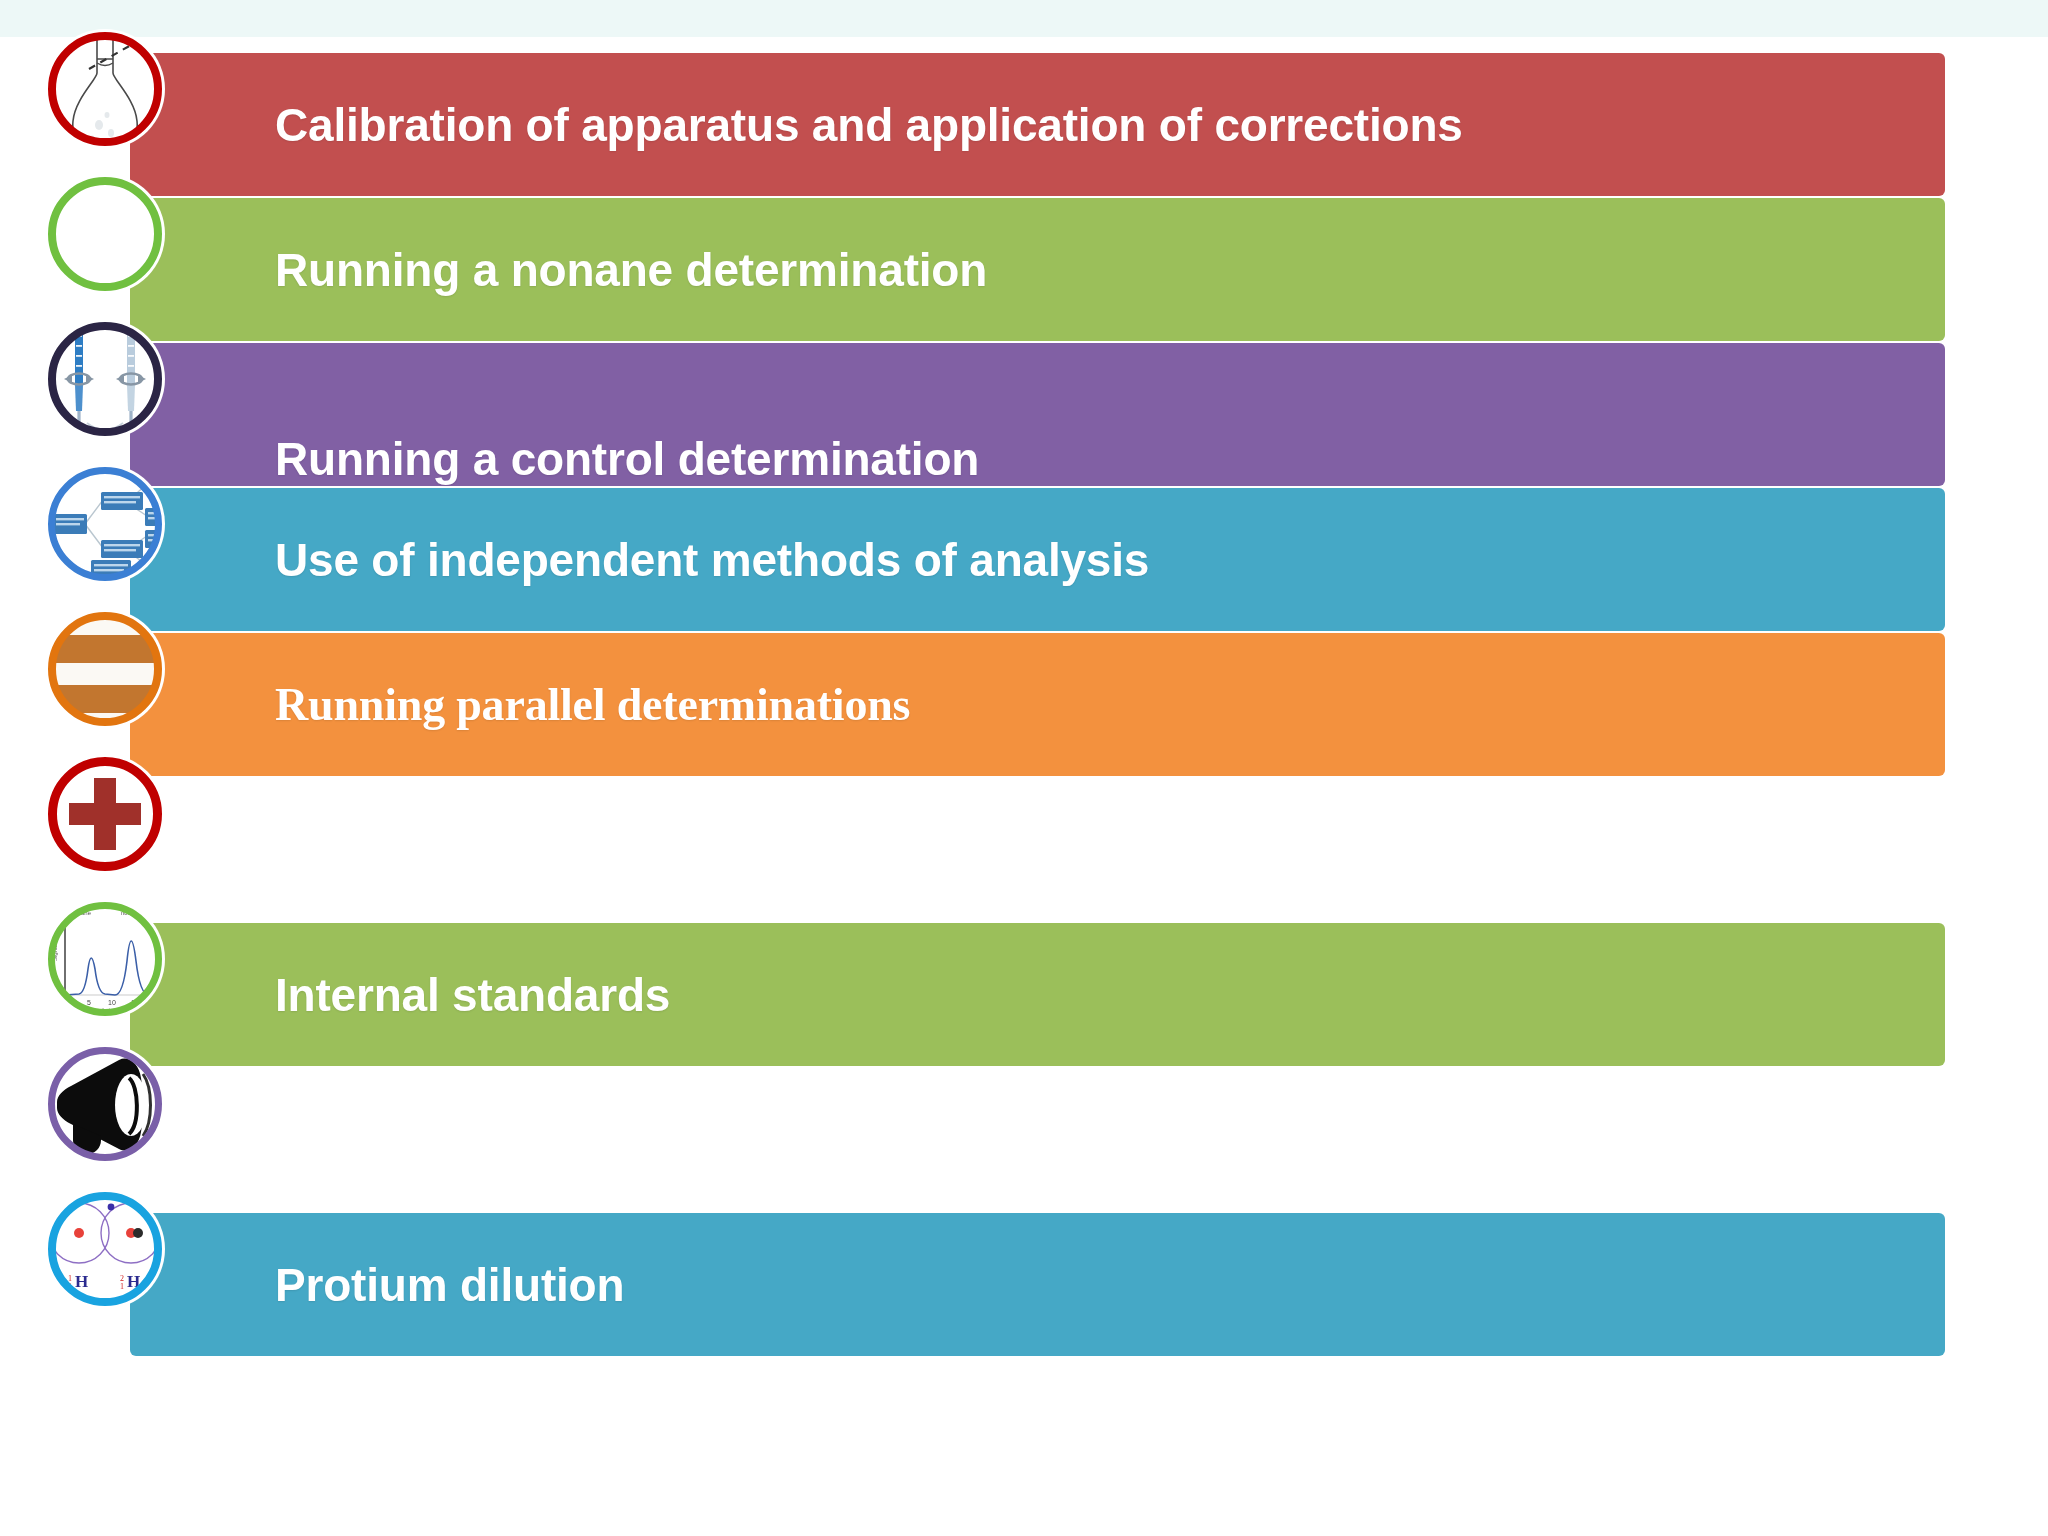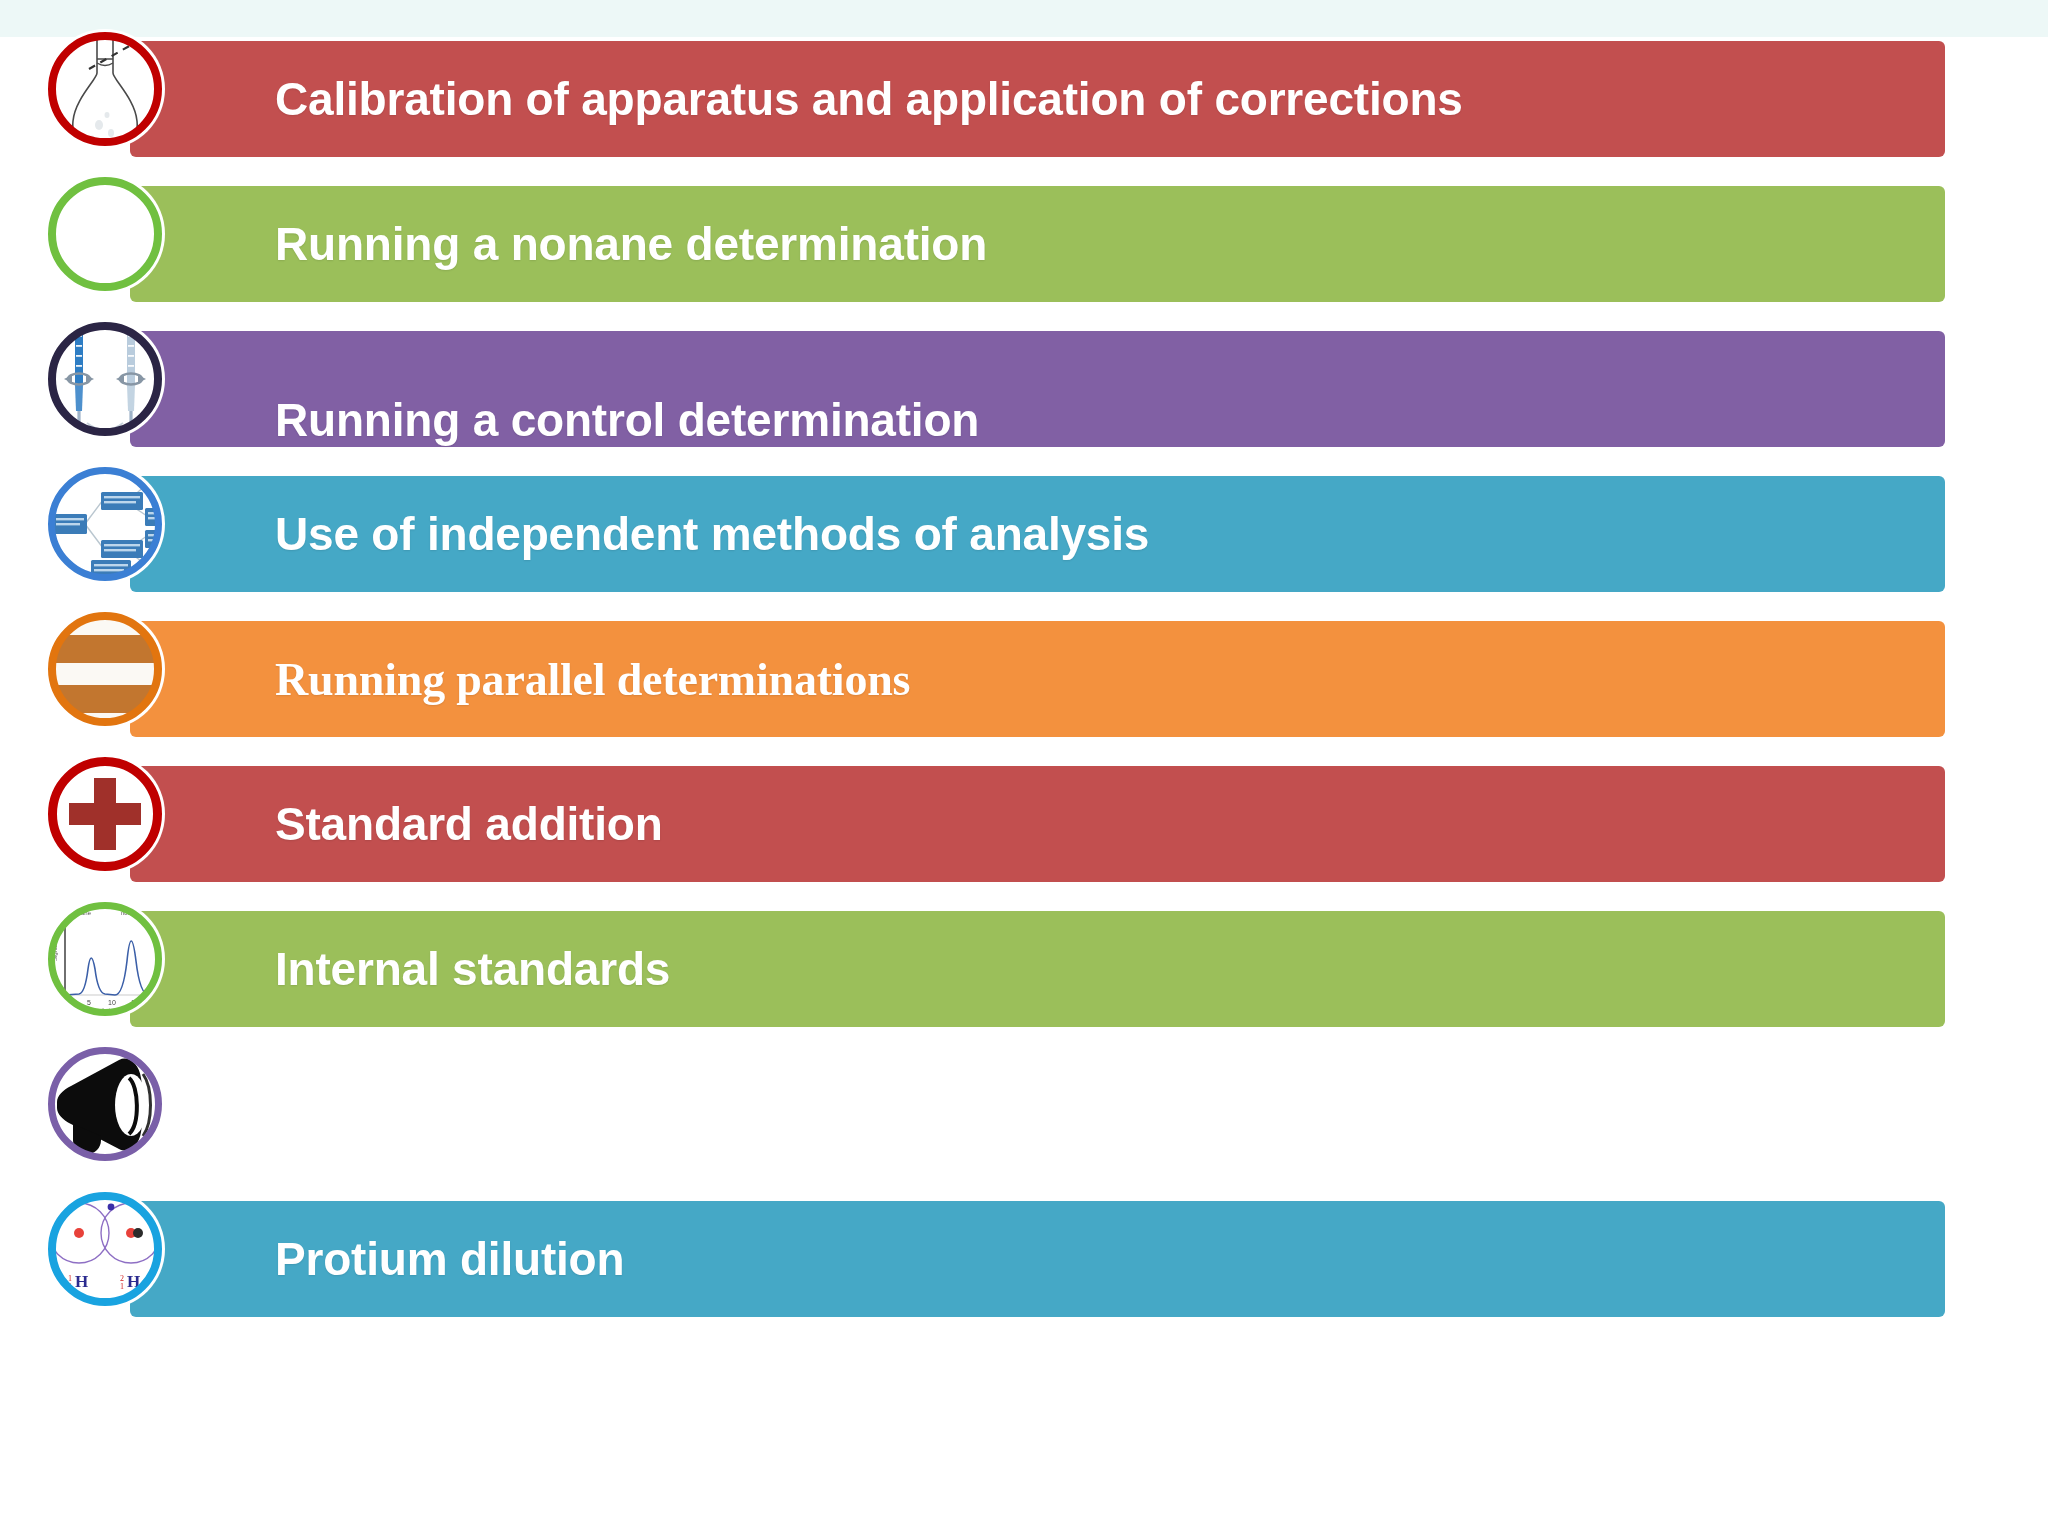--- a/index.html
+++ b/index.html
@@ -19,23 +19,23 @@
   }
   .row{
     position:relative;
     height:131px;
     margin-bottom:14px;
     display:block;
   }
   .bar{
     position:absolute;
     left:130px;
-    top:4px;
+    top:16px;
     width:1815px;
-    height:116px;
+    height:143px;
     border-radius:6px 6px 6px 6px;
     display:flex;
     align-items:center;
   }
   .bar-label{
     color:#ffffff;
     font-size:46px;
     font-weight:bold;
     letter-spacing:-0.2px;
     margin-left:145px;
@@ -223,23 +223,20 @@
             <rect x="0" y="26" width="120" height="28" fill="#c2762f"></rect>
             <rect x="0" y="54" width="120" height="22" fill="#fbf9f4"></rect>
             <rect x="0" y="76" width="120" height="28" fill="#c2762f"></rect>
             <rect x="0" y="104" width="120" height="16" fill="#fbf9f4"></rect>
           </g>
           <circle cx="60" cy="60" r="53" fill="none" stroke="#e2750f" stroke-width="8"></circle>
         </svg>
       </div>
     </div>
     <div class="row">
-      <div class="bar" style="background: rgb(194, 79, 79);">
-        <span class="bar-label">Standard addition</span>
-      </div>
       <div class="icon-wrap">
         <svg viewBox="0 0 120 120" xmlns="http://www.w3.org/2000/svg">
           <defs>
             <clipPath id="cp6">
               <circle cx="60" cy="60" r="52.5"></circle>
             </clipPath>
           </defs>
           <circle cx="60" cy="60" r="52.5" fill="#ffffff"></circle>
           <g clip-path="url(#cp6)">
             <path d="M49 24 H71 V49 H96 V71 H71 V96 H49 V71 H24 V49 H49 Z" fill="#a0302a"></path>

